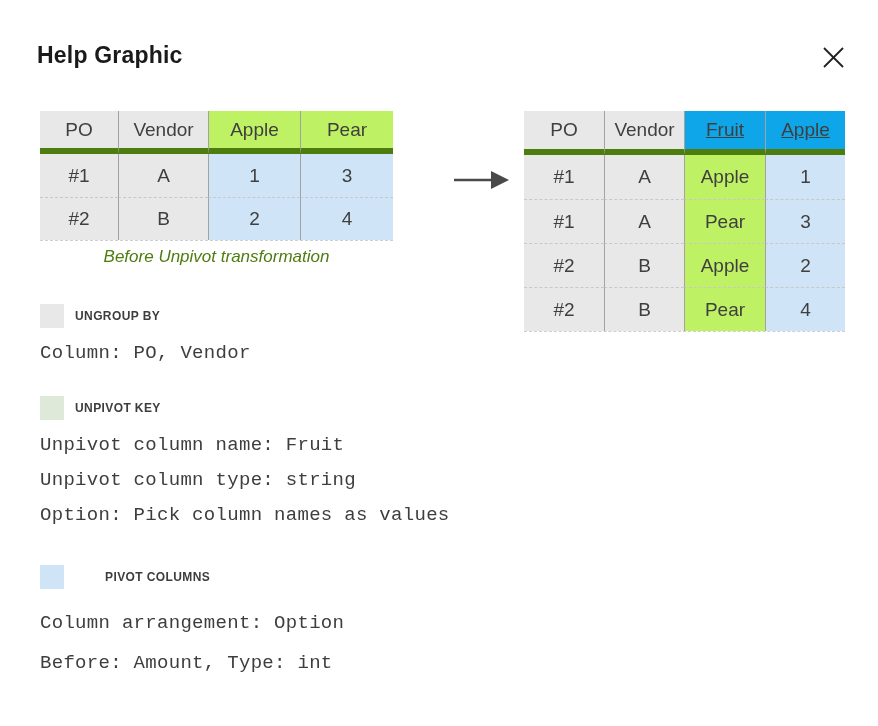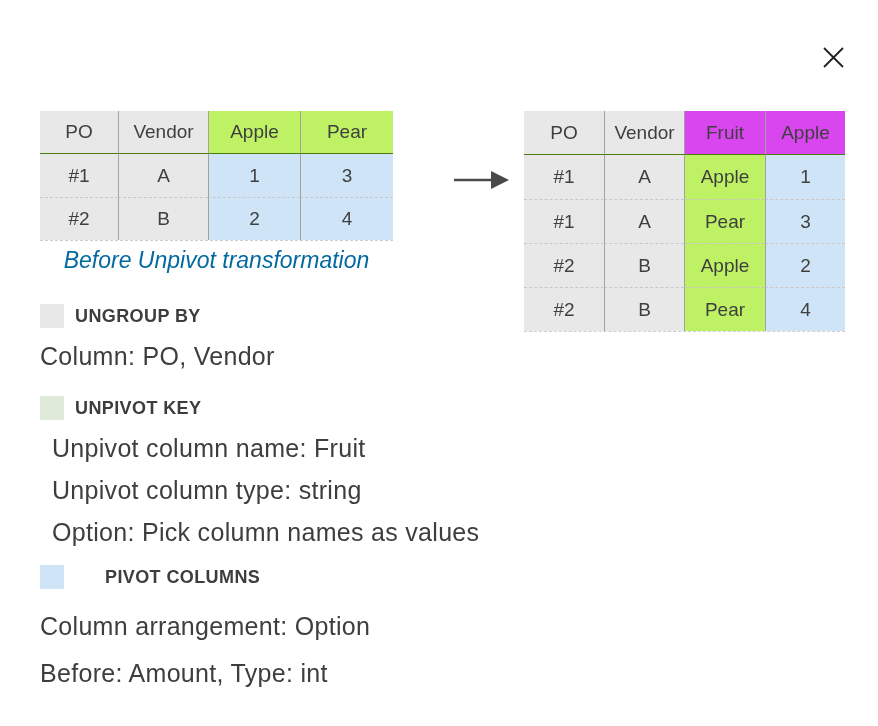--- a/index.html
+++ b/index.html
@@ -27,59 +27,60 @@
   .before-tbl { left:40px;  top:111px; grid-template-columns:78px 90px 92px 93px; grid-auto-rows:43px; }
   .after-tbl  { left:524px; top:111px; grid-template-columns:80px 80px 81px 80px; grid-auto-rows:44px; }
 
   .cell {
     display:flex; align-items:center; justify-content:center;
     font-size:19px; color:#3f3f3f;
   }
   .bg-gray  { background:#e8e8e8; }
   .bg-green { background:#bef264; }
   .bg-blue  { background:#cfe4f6; }
-  .bg-white { background:#d946ef; }
+  .bg-white { background:#0ea5e9;text-decoration:underline; }
 
   .cl { border-left:1px solid #a2a2a2; }   
-  .hb { border-bottom:1px solid #4d7c0f; } 
+  .hb { border-bottom:6px solid #4d7c0f; } 
   .dt { border-top:1px dashed #c8c8c8; }   
 
   .caption {
     position:absolute; text-align:center;
-    font-size:23px; font-style:italic; color:#0369a1;
+    font-size:17px; font-style:italic; color:#4d7c0f;
   }
   .caption-before { left:40px;  top:247px; width:353px; }
   .caption-after  { left:524px; top:339px; width:321px; }
 
   
   .arrow { position:absolute; left:453px; top:168px; }
 
   
   .legend-section { position:absolute; left:40px; }
   .sec-ungroup { top:304px; }
   .sec-unpivot { top:396px; }
   .sec-pivot   { top:565px; }
 
   .legend-head { display:flex; align-items:center; gap:11px; margin-bottom:14px; }
   .swatch { width:24px; height:24px; flex:0 0 24px; }
   .legend-label {
-    font-size:18px; font-weight:700; color:#3d3d3d; letter-spacing:.4px;
+    font-size:12px; font-weight:700; color:#3d3d3d; letter-spacing:.4px;
   }
-  .legend-line { font-size:25px; color:#3e3e3e; letter-spacing:.3px; }
+  .legend-line { font-size:19px; color:#3e3e3e; letter-spacing:.3px;font-family:Liberation Mono, monospace; }
   .sec-ungroup .legend-line { margin-top:2px; }
   .sec-unpivot .legend-head { }
-  .sec-unpivot .legend-line { margin-bottom:13px;margin-left:12px; }
+  .sec-unpivot .legend-line { margin-bottom:13px; }
   .sec-pivot   .legend-head { margin-bottom:23px;gap:41px; }
   .sec-pivot   .legend-line { margin-bottom:18px; }
 </style>
 </head>
 <body>
 
 <div class="canvas">
 
+  <div class="title">Help Graphic</div>
 
   <button class="close-btn">
     <svg width="27" height="27" viewBox="0 0 27 27">
       <line x1="4" y1="4" x2="23" y2="23" stroke="#1f1f1f" stroke-width="1.8"></line>
       <line x1="23" y1="4" x2="4" y2="23" stroke="#1f1f1f" stroke-width="1.8"></line>
     </svg>
   </button>
 
   <div class="tbl before-tbl">
     <div class="cell bg-gray hb">PO</div>

